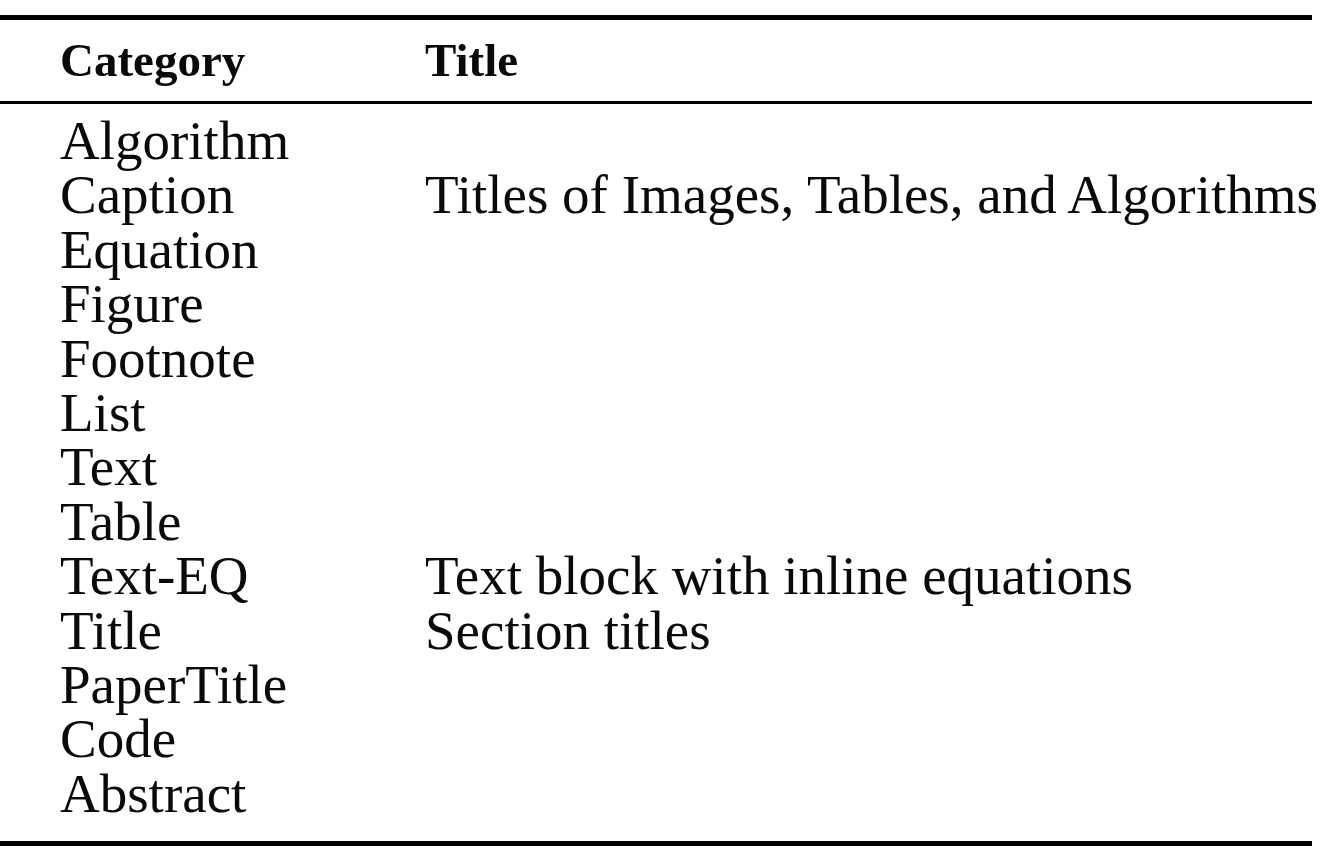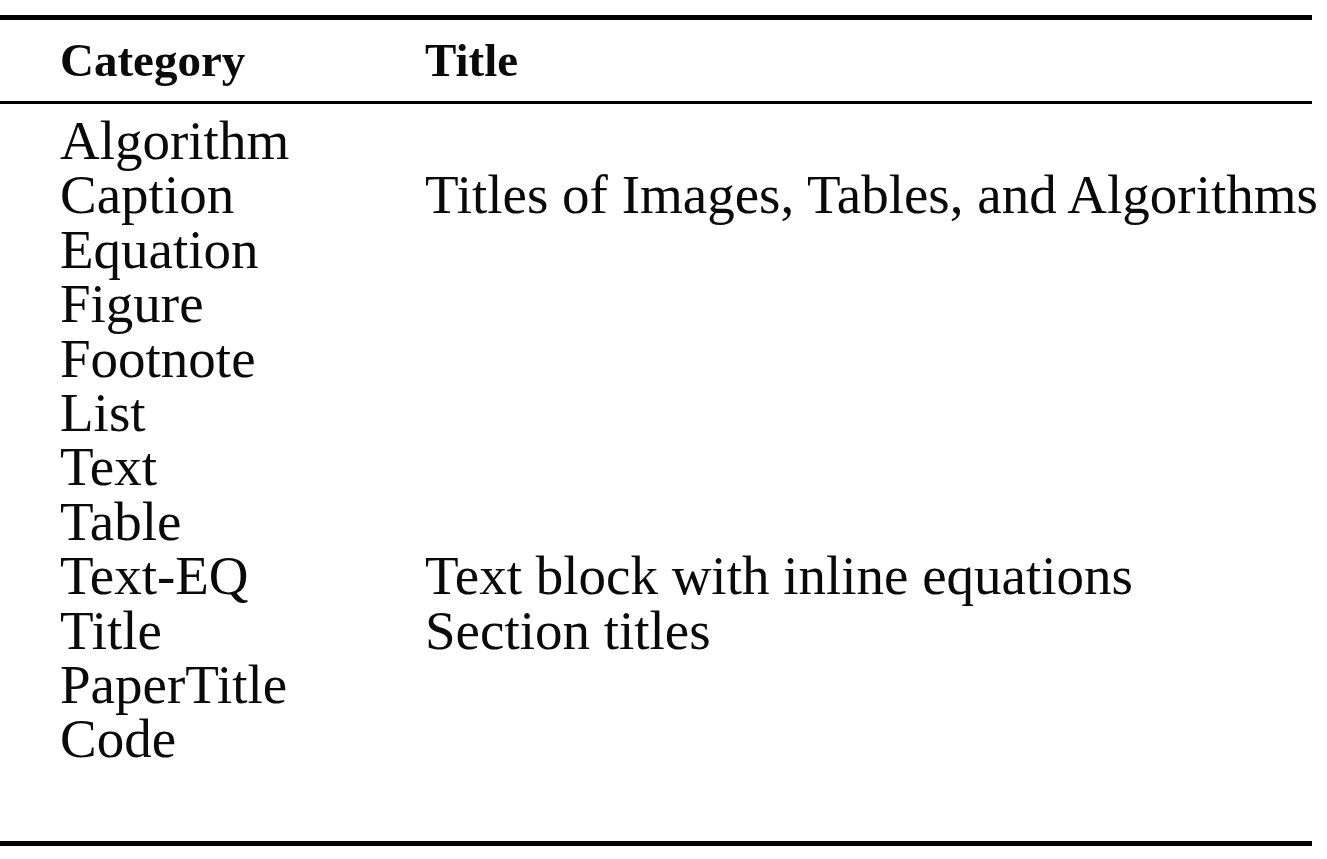--- a/index.html
+++ b/index.html
@@ -119,18 +119,19 @@
       </div>
       <div class="table-row">
         <div class="cell">PaperTitle</div>
         <div class="cell"></div>
       </div>
       <div class="table-row">
         <div class="cell">Code</div>
         <div class="cell"></div>
       </div>
       <div class="table-row">
+        <div class="cell">Abstract</div>
         <div class="cell"></div>
       </div>
     </div>
 
   <div class="rule rule-bottom"></div>
 </div>
 
 </body></html>

